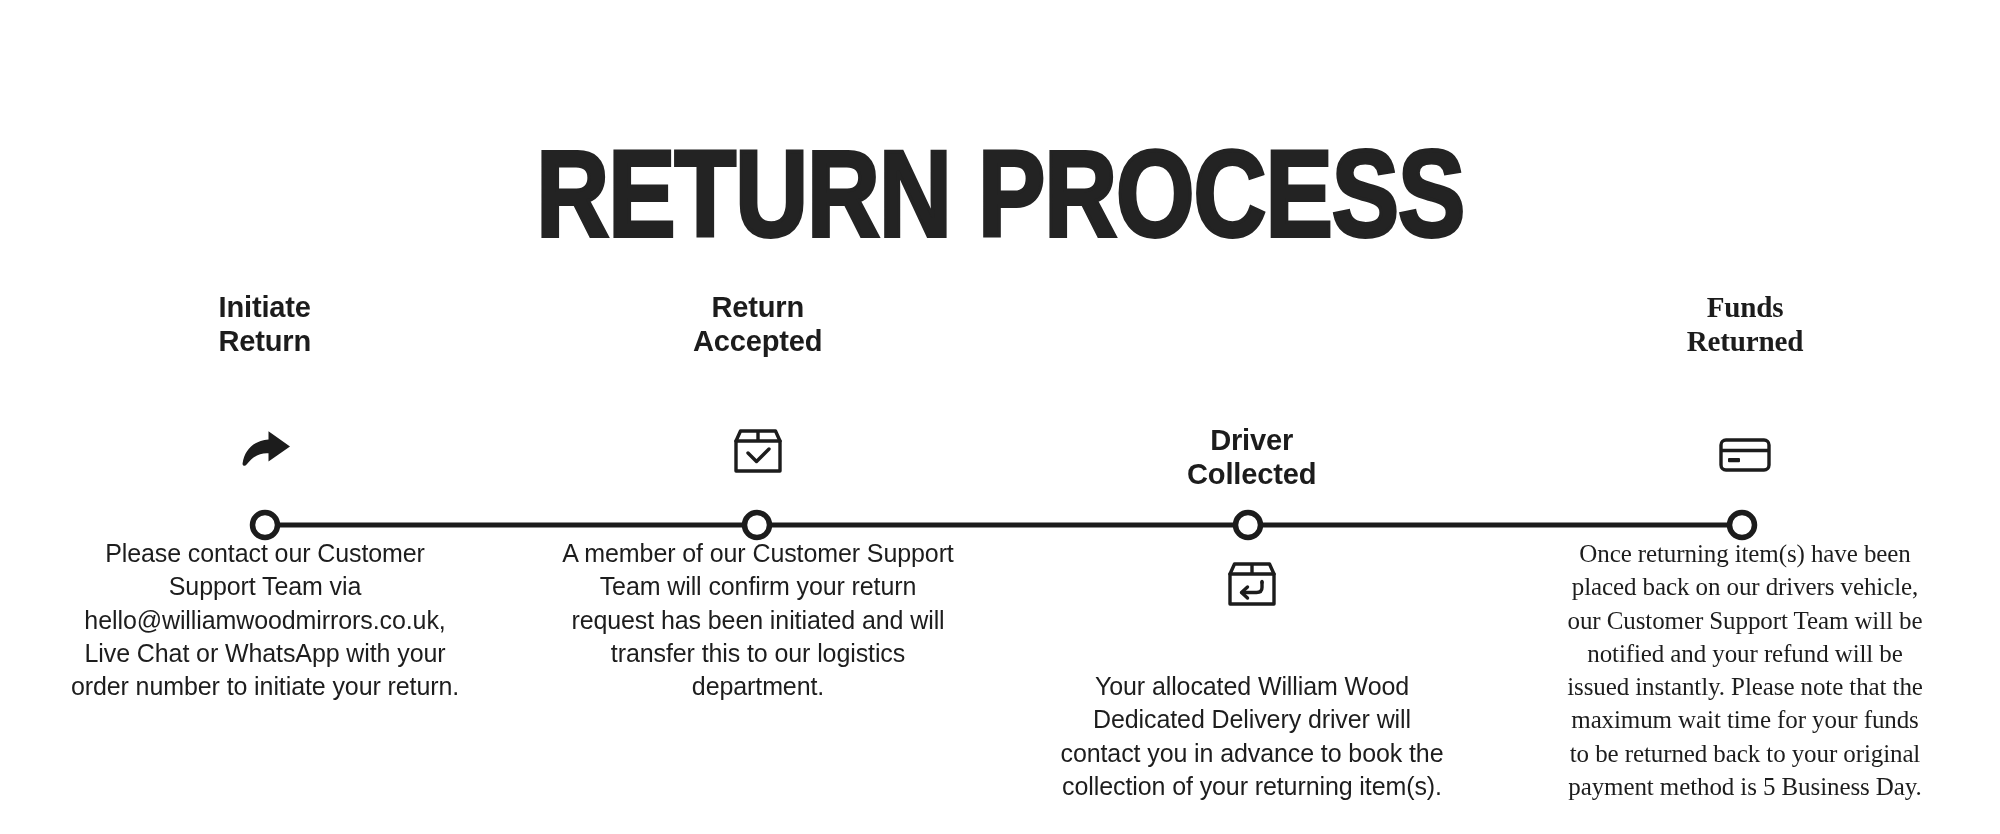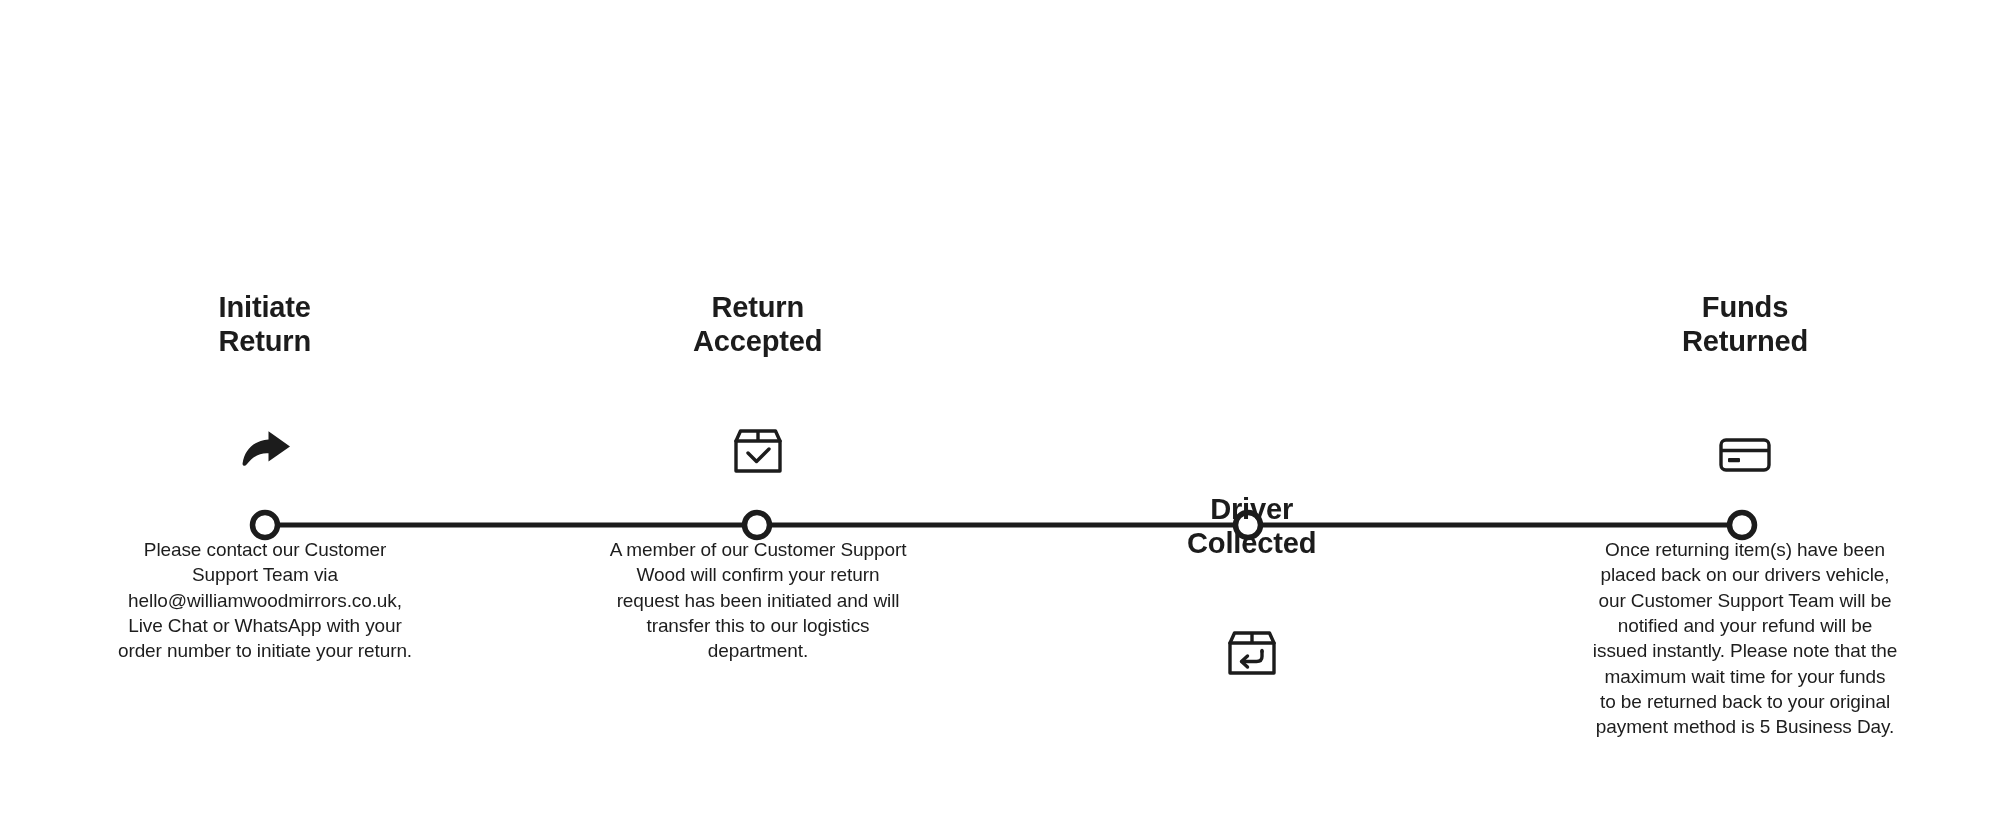--- a/index.html
+++ b/index.html
@@ -79,21 +79,21 @@
     display: flex;
     align-items: flex-end;
     justify-content: center;
   }
   .step-icon svg { display: block; }
 
   
   .step-node-space { height: 62px; }
 
   .step-body {
-    font-size: 19px;
+    font-size: 25px;
     line-height: 1.33;
     color: #1d1d1d;
     text-align: center;
     width: 420px;
     white-space: pre-line;
     letter-spacing: -0.1px;
   }
 
   
   .timeline {
@@ -104,20 +104,23 @@
     height: 834px;
     pointer-events: none;
   }
   .timeline svg { display: block; }
 </style>
 </head>
 <body>
 
 <div class="page">
 
+  <div class="title-wrap">
+    <h1 class="title">RETURN PROCESS</h1>
+  </div>
 
   <div class="timeline">
     <svg width="2000" height="834" viewBox="0 0 2000 834" fill="none" xmlns="http://www.w3.org/2000/svg">
       <line x1="265" y1="525" x2="1742" y2="525" stroke="#1c1c1c" stroke-width="5"></line>
       <circle cx="265" cy="525" r="12.5" fill="#ffffff" stroke="#1c1c1c" stroke-width="5.5"></circle>
       <circle cx="757" cy="525" r="12.5" fill="#ffffff" stroke="#1c1c1c" stroke-width="5.5"></circle>
       <circle cx="1248" cy="525" r="12.5" fill="#ffffff" stroke="#1c1c1c" stroke-width="5.5"></circle>
       <circle cx="1742" cy="525" r="12.5" fill="#ffffff" stroke="#1c1c1c" stroke-width="5.5"></circle>
     </svg>
   </div>
@@ -149,43 +152,47 @@
       <div class="step-icon">
         <svg width="52" height="48" viewBox="0 0 52 48" fill="none" xmlns="http://www.w3.org/2000/svg">
           <path d="M4 14 L8.5 4 L43.5 4 L48 14" stroke="#1c1c1c" stroke-width="3.4" stroke-linejoin="round" stroke-linecap="round"></path>
           <rect x="4" y="14" width="44" height="30" stroke="#1c1c1c" stroke-width="3.4" stroke-linejoin="round"></rect>
           <line x1="26" y1="4" x2="26" y2="14" stroke="#1c1c1c" stroke-width="3.4"></line>
           <path d="M16 26 L24.5 34.5 L37 22" stroke="#1c1c1c" stroke-width="3.4" stroke-linecap="round" stroke-linejoin="round"></path>
         </svg>
       </div>
       <div class="step-node-space"></div>
       <div class="step-body">A member of our Customer Support
-Wood will confirm your return
+Team will confirm your return
 request has been initiated and will
 transfer this to our logistics
 department.</div>
     </div>
 
     <div class="step" style="margin-left:2px;justify-content:flex-end;">
       <div class="step-heading">Driver
 Collected</div>
       <div class="step-icon">
         <svg width="52" height="48" viewBox="0 0 52 48" fill="none" xmlns="http://www.w3.org/2000/svg">
           <path d="M4 14 L8.5 4 L43.5 4 L48 14" stroke="#1c1c1c" stroke-width="3.4" stroke-linejoin="round" stroke-linecap="round"></path>
           <rect x="4" y="14" width="44" height="30" stroke="#1c1c1c" stroke-width="3.4" stroke-linejoin="round"></rect>
           <line x1="26" y1="4" x2="26" y2="14" stroke="#1c1c1c" stroke-width="3.4"></line>
           <path d="M36 22.5 L36 27.5 Q36 32.5 30.5 32.5 L16 32.5" stroke="#1c1c1c" stroke-width="3.4" stroke-linecap="round" stroke-linejoin="round"></path>
           <path d="M21.5 27 L15.5 32.5 L21.5 38" stroke="#1c1c1c" stroke-width="3.4" stroke-linecap="round" stroke-linejoin="round"></path>
           <path d="M36 22.5 L36 21.5" stroke="#1c1c1c" stroke-width="3.4" stroke-linecap="round"></path>
         </svg>
       </div>
       <div class="step-node-space"></div>
-    </div>
-
-    <div class="step" style="margin-left:-5px;">
+      <div class="step-body">Your allocated William Wood
+Dedicated Delivery driver will
+contact you in advance to book the
+collection of your returning item(s).</div>
+    </div>
+
+    <div class="step" style="margin-left:-5px;font-family:Liberation Serif, serif;">
       <div class="step-heading">Funds
 Returned</div>
       <div class="step-icon">
         <svg width="54" height="40" viewBox="0 0 54 40" fill="none" xmlns="http://www.w3.org/2000/svg">
           <rect x="3" y="5" width="48" height="30" rx="5" stroke="#1c1c1c" stroke-width="3.4"></rect>
           <line x1="3" y1="15.5" x2="51" y2="15.5" stroke="#1c1c1c" stroke-width="3.4"></line>
           <rect x="10" y="23" width="12" height="4.2" rx="1" fill="#1c1c1c"></rect>
         </svg>
       </div>
       <div class="step-node-space"></div>

